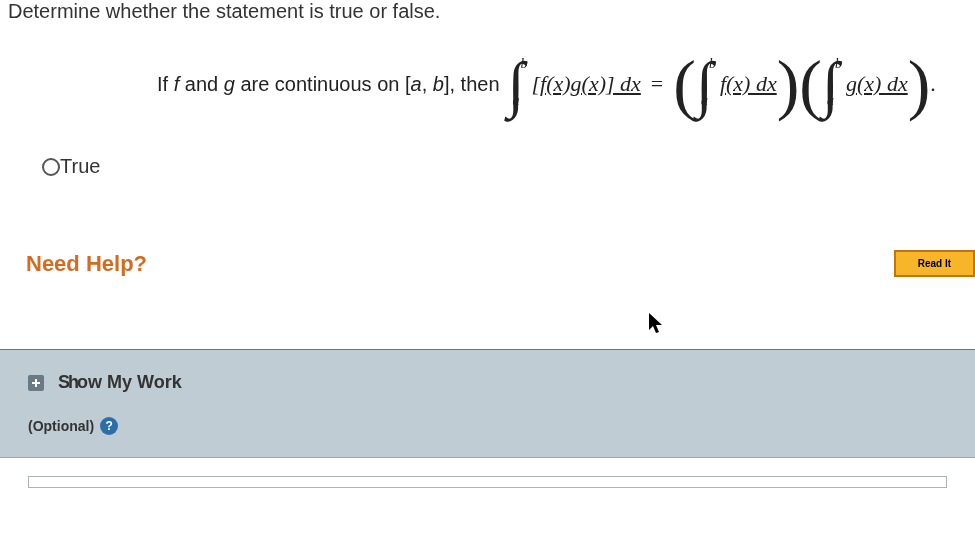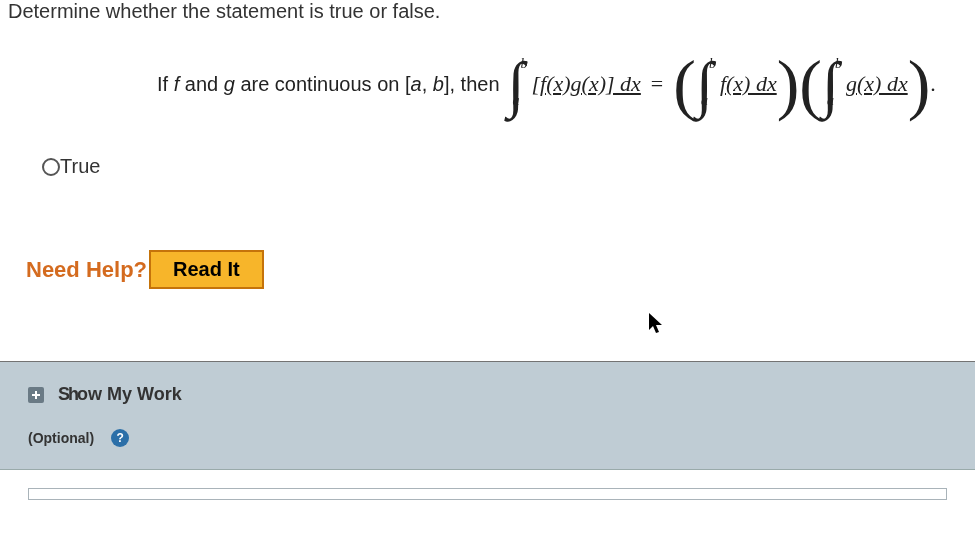--- a/index.html
+++ b/index.html
@@ -78,32 +78,33 @@
       border-radius: 50%;
       background: #fff;
       display: inline-block;
     }
     .option-label { font-size: 20px; color: #333; }
     .help-row {
       display: flex;
       align-items: center;
       gap: 2px;
       padding: 60px 0 0 26px;
+      justify-content: space-between;
     }
     .need-help {
       color: #d46b1f;
       font-size: 22px;
       font-weight: bold;
     }
     .read-it {
       background: #f7b52a;
       border: 2px solid #c5730a;
       color: #000;
       font-weight: bold;
-      font-size: 20px;
+      font-size: 10px;
       padding: 6px 22px;
       cursor: pointer;
     }
     .cursor {
       position: absolute;
       left: 648px;
       top: 312px;
       font-size: 22px;
       color: #000;
     }
@@ -127,21 +128,21 @@
       display: inline-block;
       width: 16px;
       height: 16px;
       position: relative;
     }
     .expand-icon svg { display: block; }
     .optional-row {
       margin-top: 24px;
       display: flex;
       align-items: center;
-      gap: 17px;
+      gap: 6px;
       font-size: 14px;
       font-weight: bold;
       color: #333;
     }
     .help-circle {
       width: 18px;
       height: 18px;
       border-radius: 50%;
       background: #2b6fa8;
       color: #fff;

